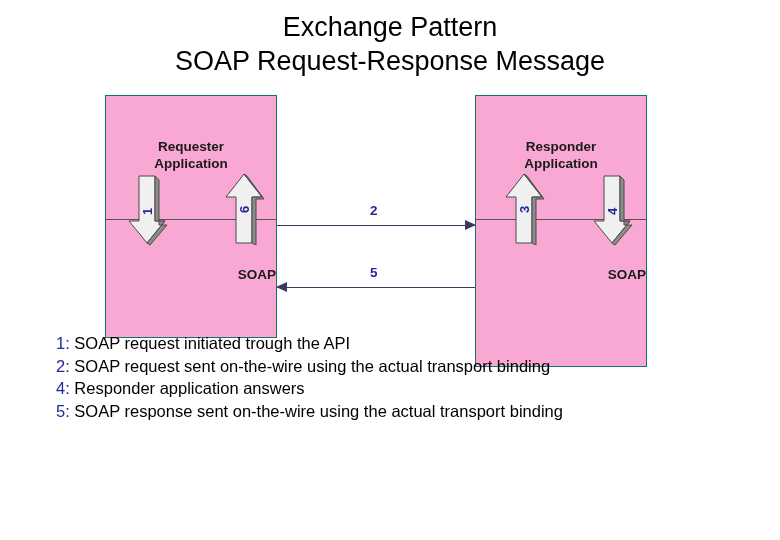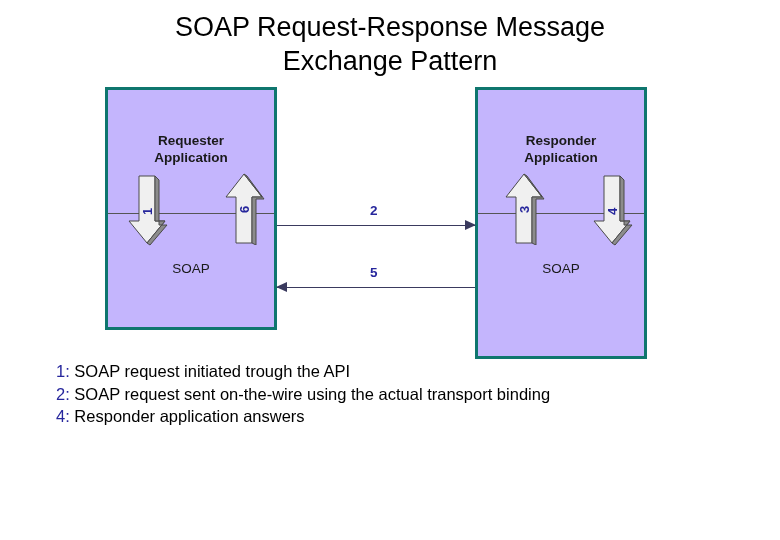--- a/index.html
+++ b/index.html
@@ -32,23 +32,24 @@
   .diagram {
     position: absolute;
     left: 0;
     top: 85px;
     width: 780px;
     height: 250px;
   }
 
   .app-box {
     position: absolute;
-    border: 3px solid #0f766e;
-    background: #c4b5fd;
+    border: 1px solid #0f766e;
+    background: #f9a8d4;
     box-sizing: border-box;
+    margin-top: 8px;
   }
   .app-box.left  { left: 105px; top: 2px; width: 172px; height: 243px; }
   .app-box.right { left: 475px; top: 2px; width: 172px; height: 272px; }
 
   .box-divider {
     position: absolute;
     left: 0;
     top: 123px;
     width: 100%;
     height: 0;
@@ -59,21 +60,21 @@
     position: absolute;
     width: 100%;
     text-align: center;
     font-size: 13.5px;
     font-weight: bold;
     color: #1a1a1a;
     line-height: 17px;
     font-family: "Liberation Sans", sans-serif;
   }
   .box-label.app-name { top: 42px; }
-  .box-label.soap-name { top: 170px; font-weight: normal; }
+  .box-label.soap-name { top: 170px; font-weight: bold; text-align: right; }
 
   
   .vblock {
     position: absolute;
     width: 40px;
     height: 72px;
   }
   .vblock svg { display: block; }
   .vblock .num {
     position: absolute;
@@ -123,21 +124,21 @@
     color: #26269c;
     font-family: "Liberation Sans", sans-serif;
   }
   .hnum.n2 { left: 370px; top: 118px; }
   .hnum.n5 { left: 370px; top: 180px; }
 
   
   .legend {
     position: absolute;
     left: 56px;
-    top: 360px;
+    top: 332px;
     width: 700px;
   }
   .legend-row {
     font-size: 16.5px;
     line-height: 22.5px;
     color: #000000;
     white-space: nowrap;
     font-family: "Liberation Sans", sans-serif;
   }
   .legend-row .key {
@@ -153,22 +154,22 @@
     left: 0;
     top: 497px;
     width: 780px;
     height: 43px;
   }
 </style>
 </head>
 <body>
 
 <div class="slide-title">
+  <div>Exchange Pattern</div>
   <div>SOAP Request-Response Message</div>
-  <div>Exchange Pattern</div>
 </div>
 
 <div class="diagram">
 
   <div class="app-box left">
     <div class="box-divider"></div>
     <div class="box-label app-name">
       <div>Requester</div>
       <div>Application</div>
     </div>
@@ -241,19 +242,23 @@
     <span class="txt">SOAP request initiated trough the API</span>
   </div>
   <div class="legend-row">
     <span class="key">2:</span>
     <span class="txt">SOAP request sent on-the-wire using the actual transport binding</span>
   </div>
   <div class="legend-row">
     <span class="key">4:</span>
     <span class="txt">Responder application answers</span>
   </div>
+  <div class="legend-row">
+    <span class="key">5:</span>
+    <span class="txt">SOAP response sent on-the-wire using the actual transport binding</span>
+  </div>
 </div>
 
 <div class="footer-bar">
   
   
   
 </div>
 
 </body></html>

